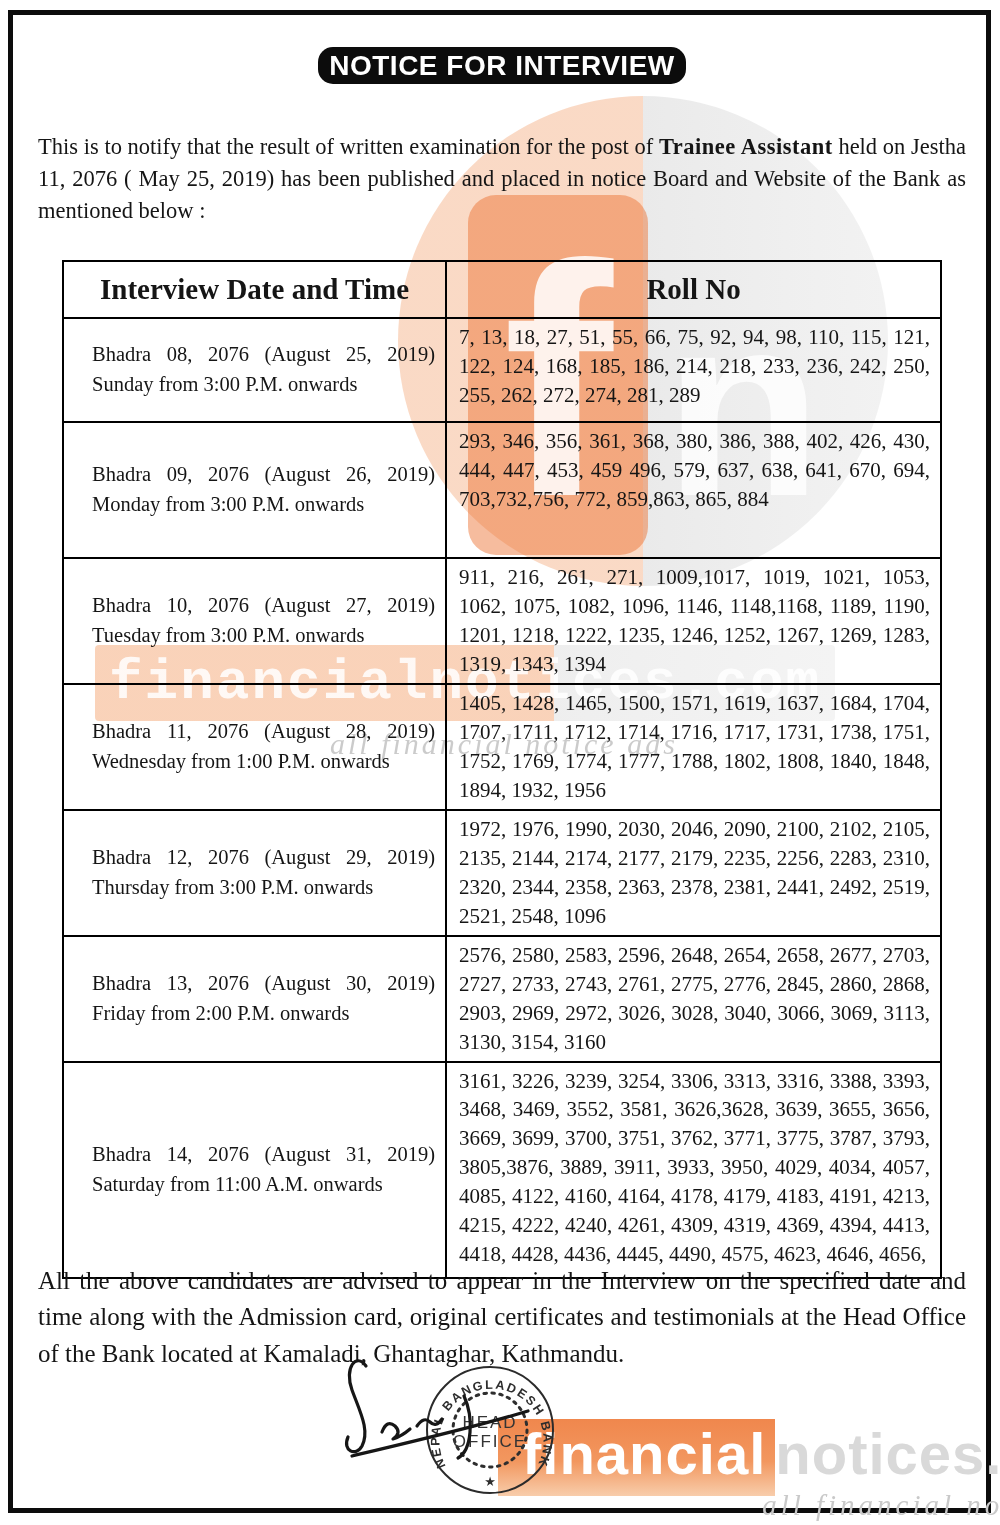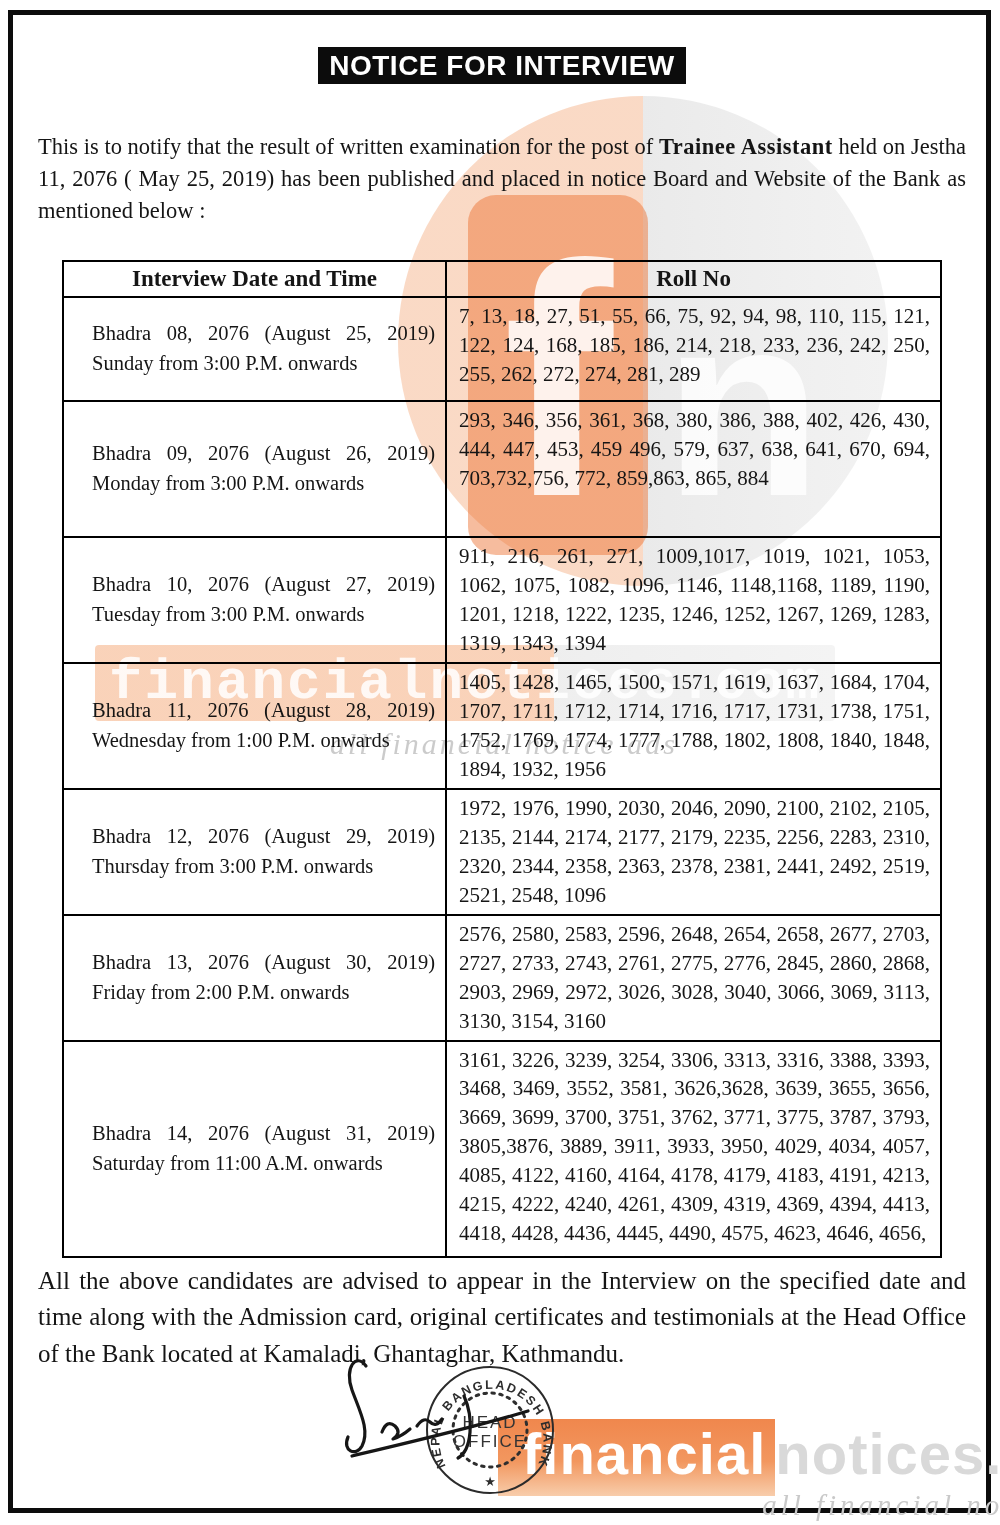--- a/index.html
+++ b/index.html
@@ -33,37 +33,37 @@
   .wm-bottom .script{
     display:block;text-align:right;margin-top:2px;font-family:"Liberation Serif",serif;
     font-style:italic;font-weight:normal;font-size:29px;color:#c9c9c9;letter-spacing:4px;
   }
 
   
   .content{position:relative;z-index:2;}
   .title-bar{
     position:absolute;left:318px;top:47px;width:368px;height:37px;background:#0c0c0c;
     color:#ffffff;font-family:"Liberation Sans",sans-serif;font-weight:bold;font-size:28px;
-    display:flex;align-items:center;justify-content:center;letter-spacing:0.5px;z-index:2;
+    display:flex;align-items:center;justify-content:center;letter-spacing:0.5px;z-index:2;border-radius:15px;
   }
   .intro{
     position:absolute;left:38px;top:108px;width:928px;z-index:2;
     font-size:22.5px;line-height:1.43;text-align:justify;
   }
   .intro b{letter-spacing:0.5px;}
 
   table.schedule{
     position:absolute;left:62px;top:260px;width:878px;z-index:2;
     border-collapse:collapse;table-layout:fixed;background:transparent;
   }
   table.schedule col.c1{width:383px;}
   table.schedule col.c2{width:495px;}
   table.schedule th, table.schedule td{border:2.5px solid #000;}
   table.schedule th{
-    height:32px;font-size:23px;font-weight:bold;text-align:center;padding:1px 4px;
+    height:32px;font-size:29px;font-weight:bold;text-align:center;padding:11px 4px;
   }
   td.datecell{vertical-align:middle;padding:4px 10px 4px 28px;font-size:20.5px;line-height:1.45;}
   td.datecell .l1{display:block;text-align:justify;text-align-last:justify;}
   td.datecell .l2{display:block;text-align:left;}
   td.rollcell{vertical-align:top;padding:4px 10px 4px 12px;font-size:21px;line-height:1.38;text-align:justify;}
   tr.r1{height:104px;} tr.r2{height:136px;} tr.r3{height:116px;} tr.r4{height:116px;}
   tr.r5{height:114px;} tr.r6{height:113px;} tr.r7{height:216px;}
 
   .closing{
     position:absolute;left:38px;top:1238px;width:928px;z-index:2;

